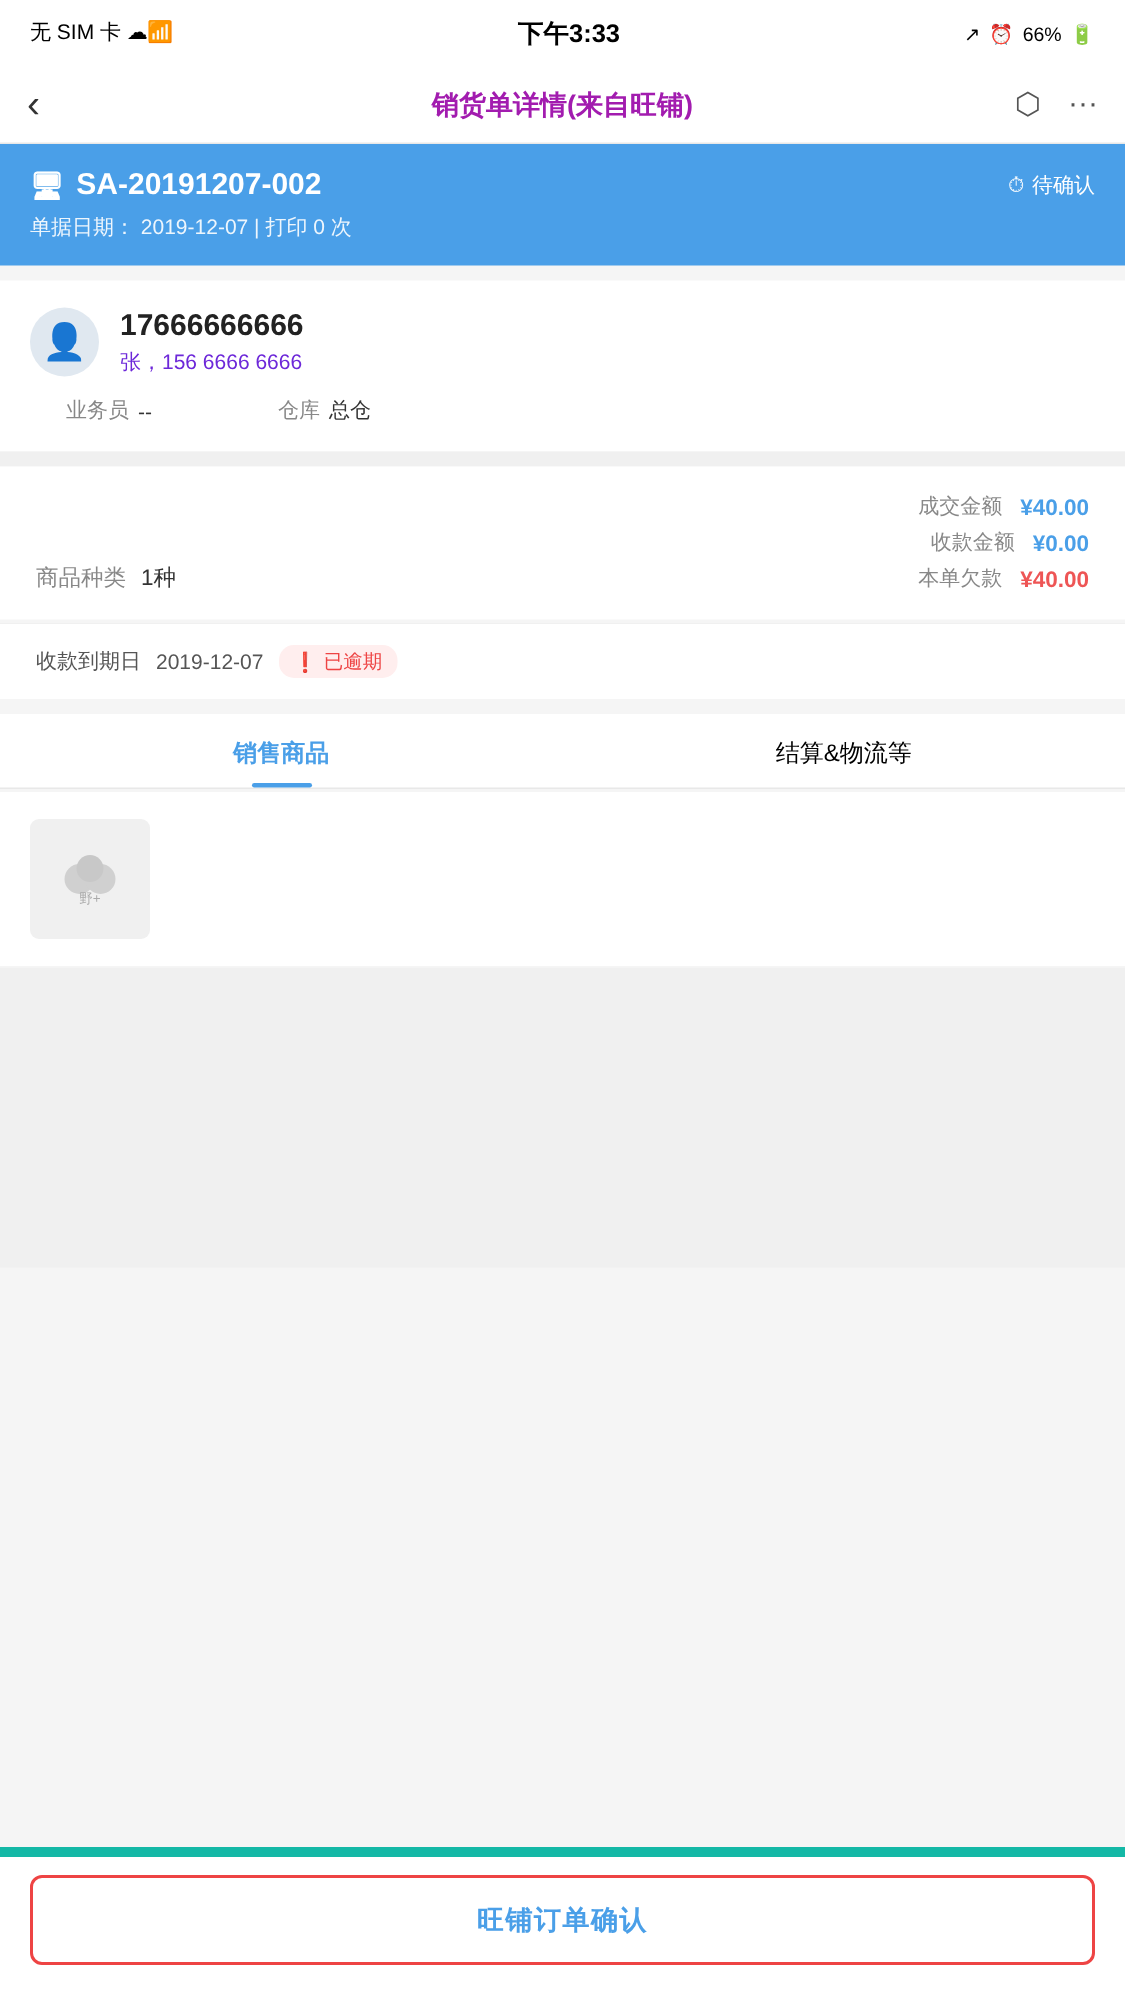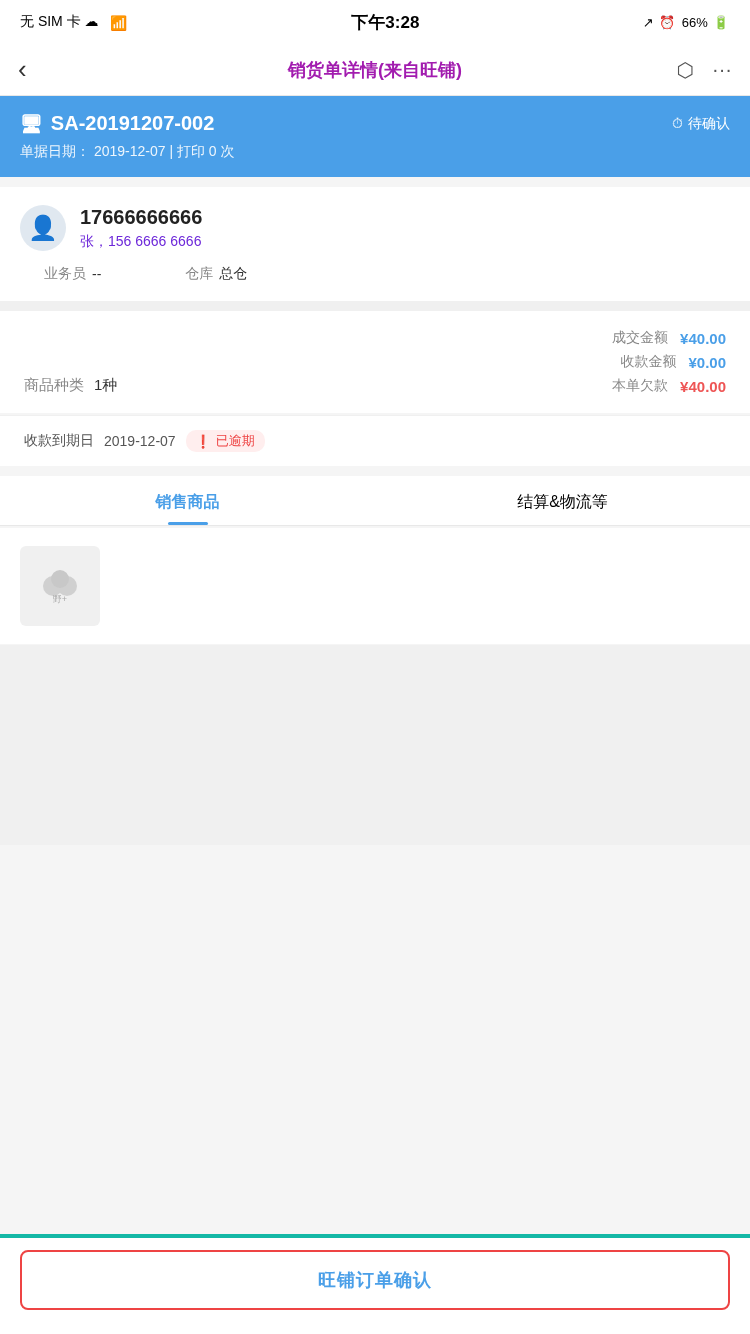--- a/index.html
+++ b/index.html
@@ -17,21 +17,21 @@
     .status-bar {
       background: #fff;
       height: 44px;
       display: flex;
       align-items: center;
       justify-content: space-between;
       padding: 0 20px;
       font-size: 15px;
       font-weight: 500;
     }
-    .status-left { display: flex; align-items: flex-end; gap: 12px; font-size: 14px; }
+    .status-left { display: flex; align-items: flex-start; gap: 0; font-size: 14px; }
     .status-center { font-size: 17px; font-weight: 600; }
     .status-right { display: flex; align-items: center; gap: 6px; font-size: 13px; }
 
     
     .nav-bar {
       background: #fff;
       height: 52px;
       display: flex;
       align-items: center;
       padding: 0 18px;
@@ -283,21 +283,21 @@
       background: #f0f0f0;
     }
 
     
     .bottom-bar {
       position: fixed;
       bottom: 0;
       width: 750px;
       background: #fff;
       padding: 12px 20px 24px;
-      border-top: 4px solid #14b8a6;
+      border-top: 7px solid #14b8a6;
     }
     .confirm-btn {
       width: 100%;
       padding: 16px;
       background: #fff;
       border: 2px solid #e44;
       border-radius: 8px;
       font-size: 18px;
       color: #4a9fe8;
       font-weight: 600;
@@ -307,21 +307,21 @@
     }
   </style>
 </head>
 <body>
 
 <div class="status-bar">
   <div class="status-left">
     <span>无 SIM 卡 ☁</span>
     <span>📶</span>
   </div>
-  <div class="status-center">下午3:28</div>
+  <div class="status-center">下午3:33</div>
   <div class="status-right">
     <span>↗</span>
     <span>⏰</span>
     <span>66%</span>
     <span>🔋</span>
   </div>
 </div>
 
 <div class="nav-bar">
   <div class="nav-back">‹</div>

